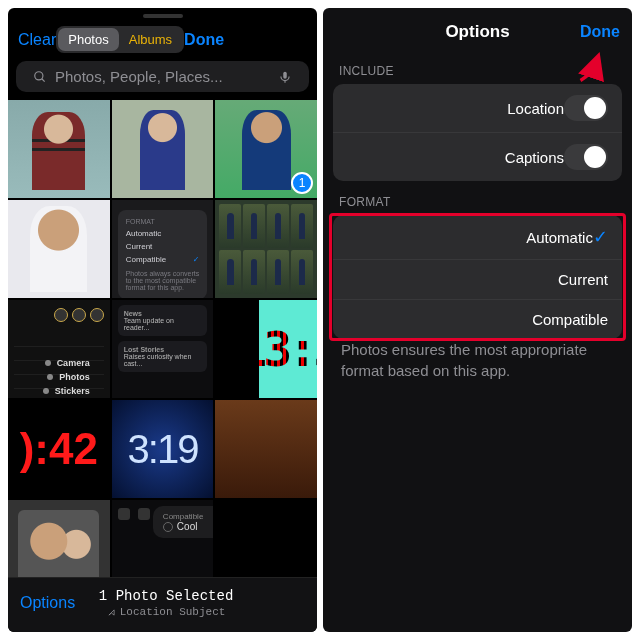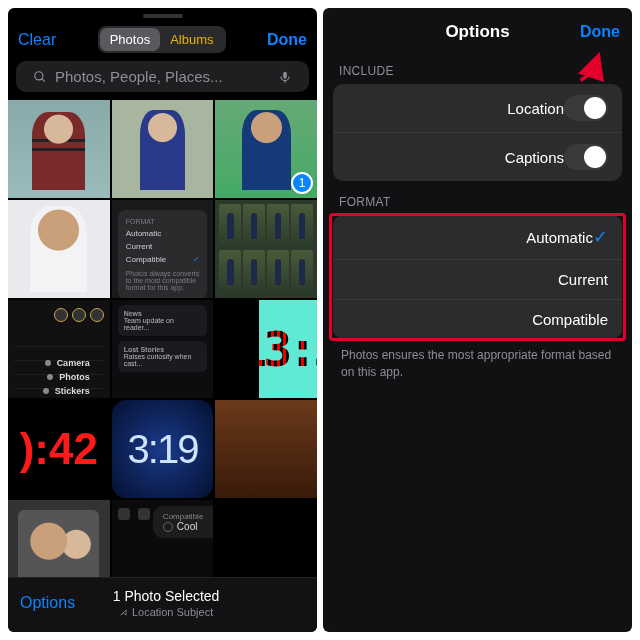--- a/index.html
+++ b/index.html
@@ -36,21 +36,21 @@
     overflow: hidden;
     display: flex;
     flex-direction: column;
   }
   
   .notch {
     width: 40px; height: 4px; border-radius: 3px; background: #333;
     margin: 6px auto 4px;
   }
   .header {
-    display: flex; align-items: center; justify-content: space-between;
+    display: flex; align-items: center; justify-content: flex-start;
     padding: 4px 10px 8px;
   }
   .btn-link { color: var(--accent); font-size: 16px; }
   .seg {
     display: inline-flex; background: #2a2a2c; border-radius: 8px; padding: 2px;
     font-size: 13px;
   }
   .seg > div { padding: 4px 10px; border-radius: 7px; color: #eab308; }
   .seg > .active { background: #5a5a5e; color: #fff; }
   .search {
@@ -135,21 +135,21 @@
   .p9 .bub { background:#1b1b1f; border-radius:6px; margin:5px 6px; padding:5px 6px; font-size:7px; color:#bbb;}
   .p9 .bub b{display:block; color:#999; font-size:7px;}
   .p10 { background:#5eead4; color:#e00; font-family: ui-monospace, monospace; margin-left: 44px; }
   .p10 .dig{position:absolute; inset:0; display:flex; align-items:center; justify-content:center;
      font-size:48px; font-weight:700; letter-spacing:-4px;
      background-image: repeating-linear-gradient(90deg, #e00 0 3px, #000 3px 6px);
      -webkit-background-clip:text; background-clip:text; color:transparent;}
   .p11 { background:#000; }
   .p11 .dig2{position:absolute; inset:0; display:flex; align-items:center; justify-content:center;
      font-size:44px; font-weight:700; color:#ff1a1a;}
-  .p12 { background: radial-gradient(circle at 50% 50%, #1a3a8a, #041030); border-radius: 14px; }
+  .p12 { background: radial-gradient(circle at 50% 50%, #1a3a8a, #041030); }
   .p12 .dig3{position:absolute; inset:0; display:flex; align-items:center; justify-content:center;
      font-size:40px; font-weight:300; color:#cfe3ff; letter-spacing:-2px;}
   .p13 { background: linear-gradient(#6a3a1a, #3a1a0a); }
   .p14 { background:#333; }
   .p14::before{content:""; position:absolute; left:10%; top:10%; width:80%; height:80%;
     background: radial-gradient(circle at 38% 40%, #caa07a 0 18px, transparent 19px),
                 radial-gradient(circle at 72% 44%, #d8b89a 0 14px, transparent 15px),
                 #555; border-radius:6px;}
   .p15 { background:#0b0b0d; }
   .p15 .rem { position:absolute; right:0; top:6px; background:#1d1d1f; border-radius:10px 0 0 10px;
@@ -157,21 +157,21 @@
   .p15 .rem .r{width:10px;height:10px;border-radius:50%;border:1px solid #666; display:inline-block; margin-right:4px; vertical-align:middle;}
   .p15 .tools{position:absolute; left:6px; top:8px; display:flex; gap:8px;}
   .p15 .tools span{width:12px;height:12px;border-radius:3px;background:#333;}
   
   .bottombar {
     border-top:1px solid #222;
     background:#121214;
     padding:10px 12px 14px;
     display:flex; align-items:center; justify-content:space-between;
   }
-  .bottombar .ctr { text-align:center; }
+  .bottombar .ctr { text-align:center;font-family:Liberation Mono, monospace; }
   .bottombar .ctr .t1{font-size:14px;}
   .bottombar .ctr .t2{font-size:11px; color:var(--muted); display:flex; align-items:center; gap:4px; justify-content:center; margin-top:2px;}
   .bottombar .ctr .t2 svg{width:9px;height:9px; transform:rotate(45deg);}
   
   .r-header {
     display:flex; align-items:center; justify-content:center;
     padding:14px 12px 8px; position:relative;
   }
   .r-header .title{font-weight:600; font-size:17px;}
   .r-header .done{position:absolute; right:12px; color:var(--accent); font-weight:600; font-size:16px;}
@@ -192,21 +192,21 @@
   .group .row:first-child{border-top:none;}
   .toggle {
     width:44px; height:26px; border-radius:13px; background:#3a3a3c; position:relative;
   }
   .toggle::after{
     content:""; position:absolute; right:2px; top:2px; width:22px; height:22px;
     border-radius:50%; background:#fff;
   }
   .check { color: var(--accent); font-size:18px; }
   .footer-note {
-    color:var(--muted); font-size:12px; padding:8px 18px 0; line-height:1.4;
+    color:var(--muted); font-size:15px; padding:0 18px 0; line-height:1.4;
   }
   .highlight {
     position:absolute; border:3px solid #e4002b; border-radius:4px; pointer-events:none;
   }
   .mic { width:14px; height:14px; }
 </style>
 </head>
 <body>
 
 <div class="stage">

